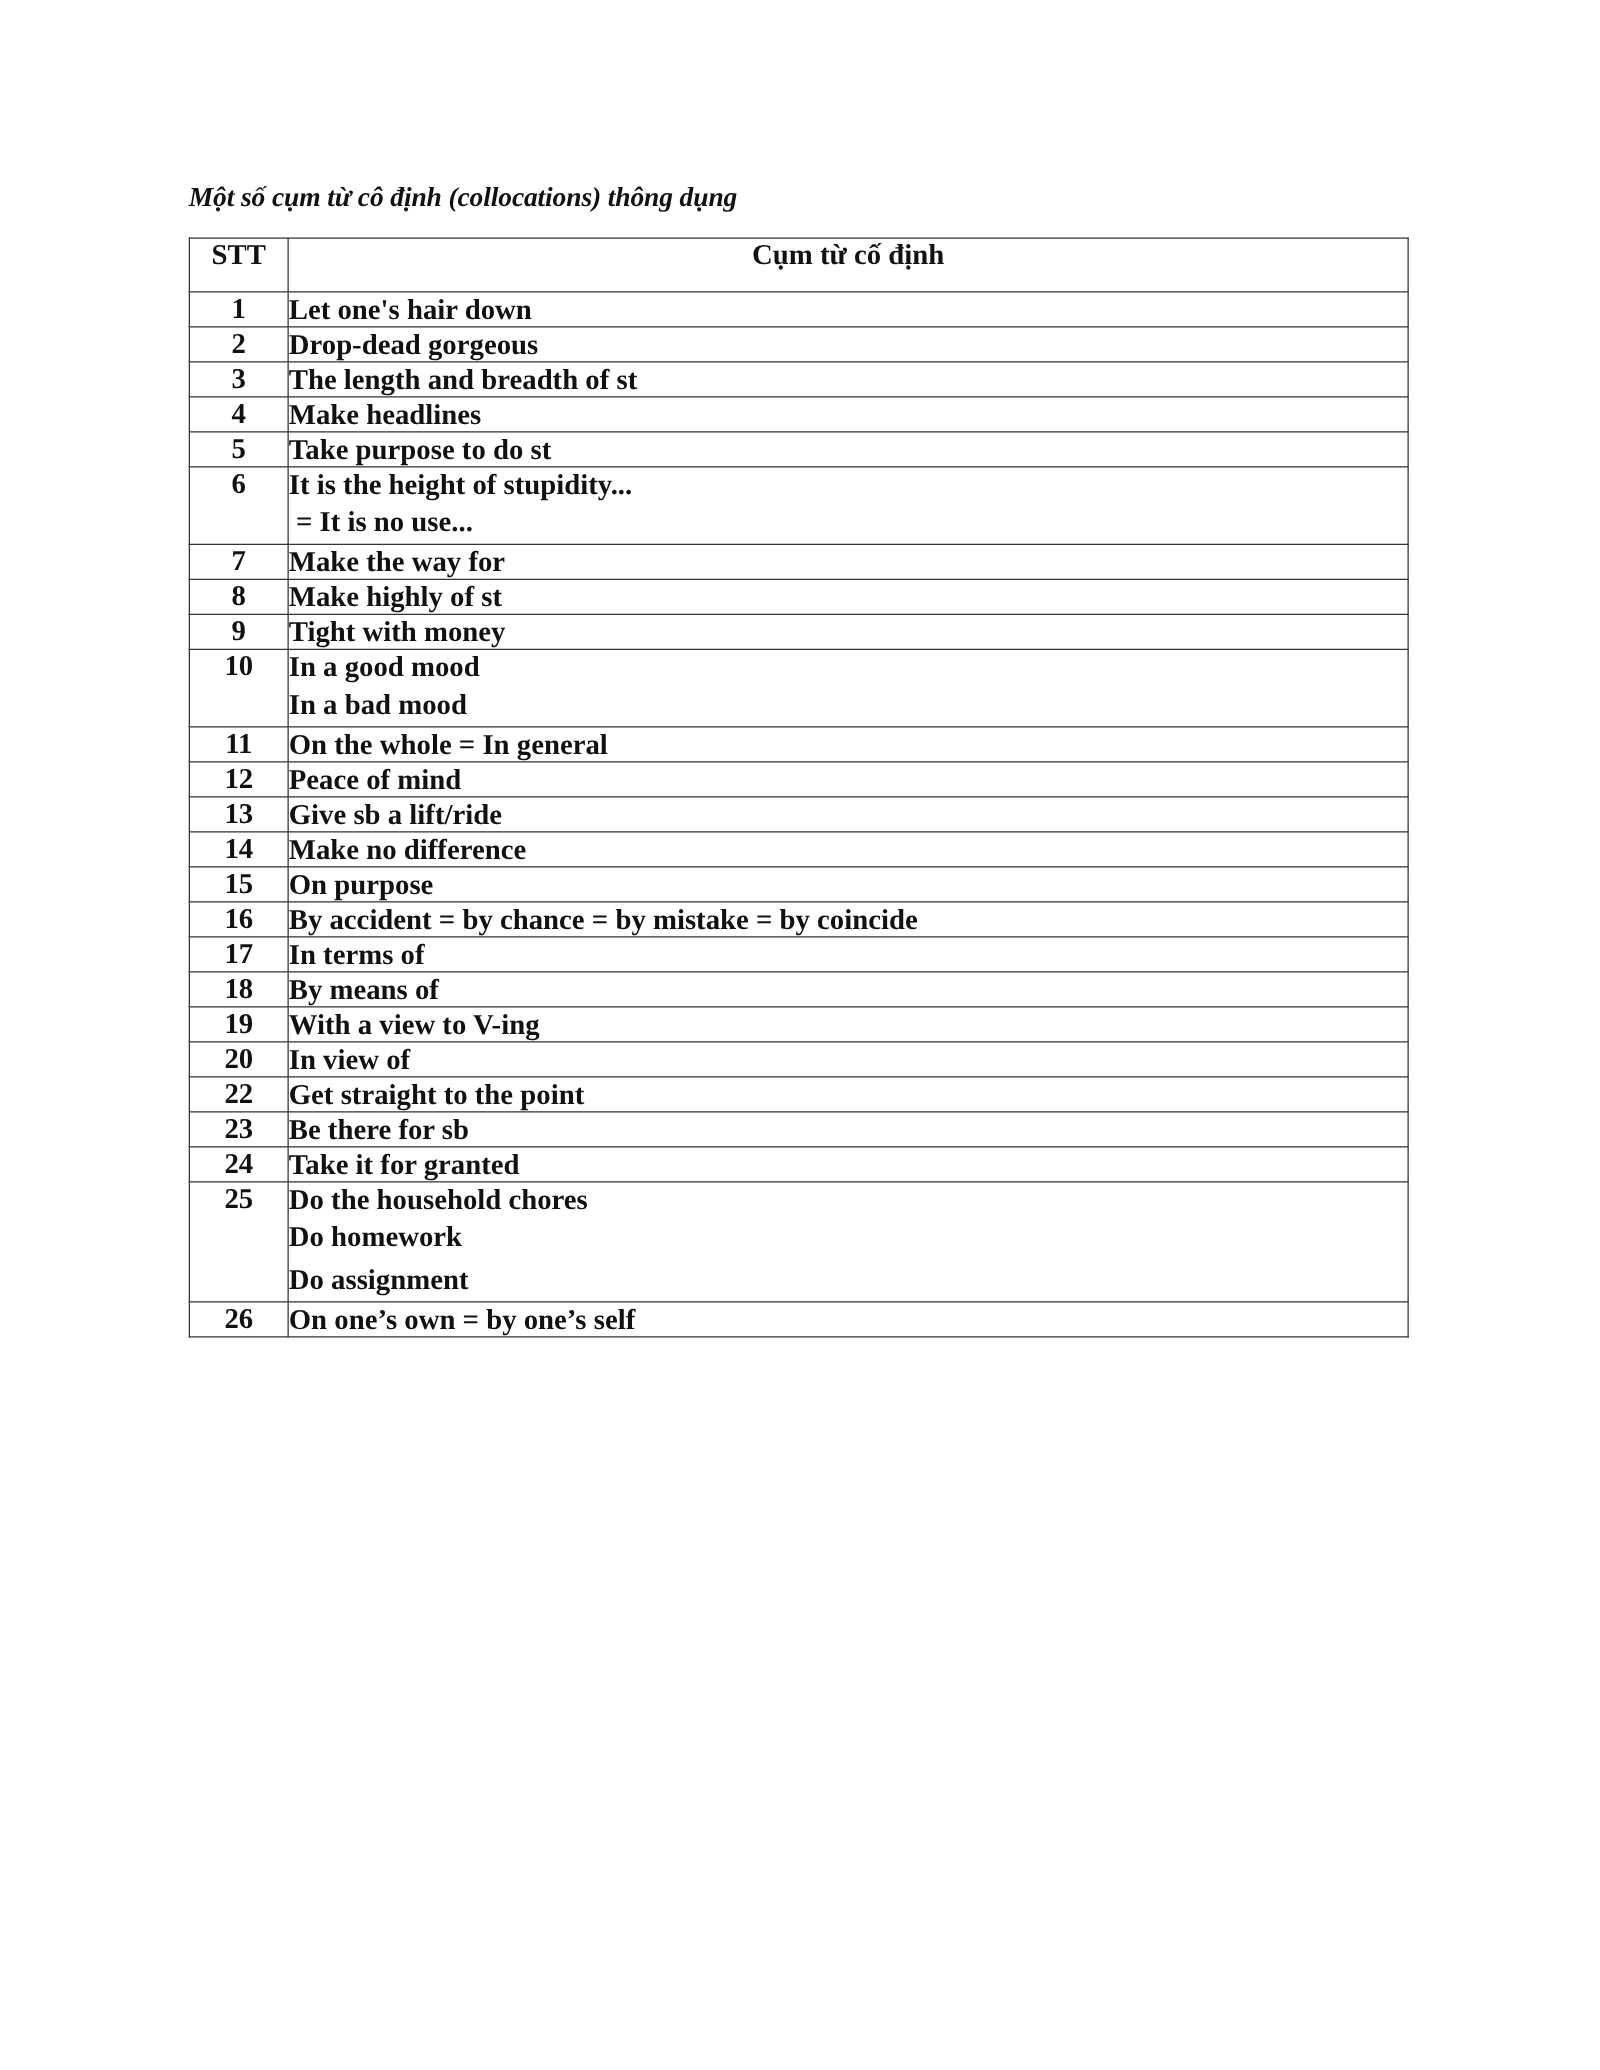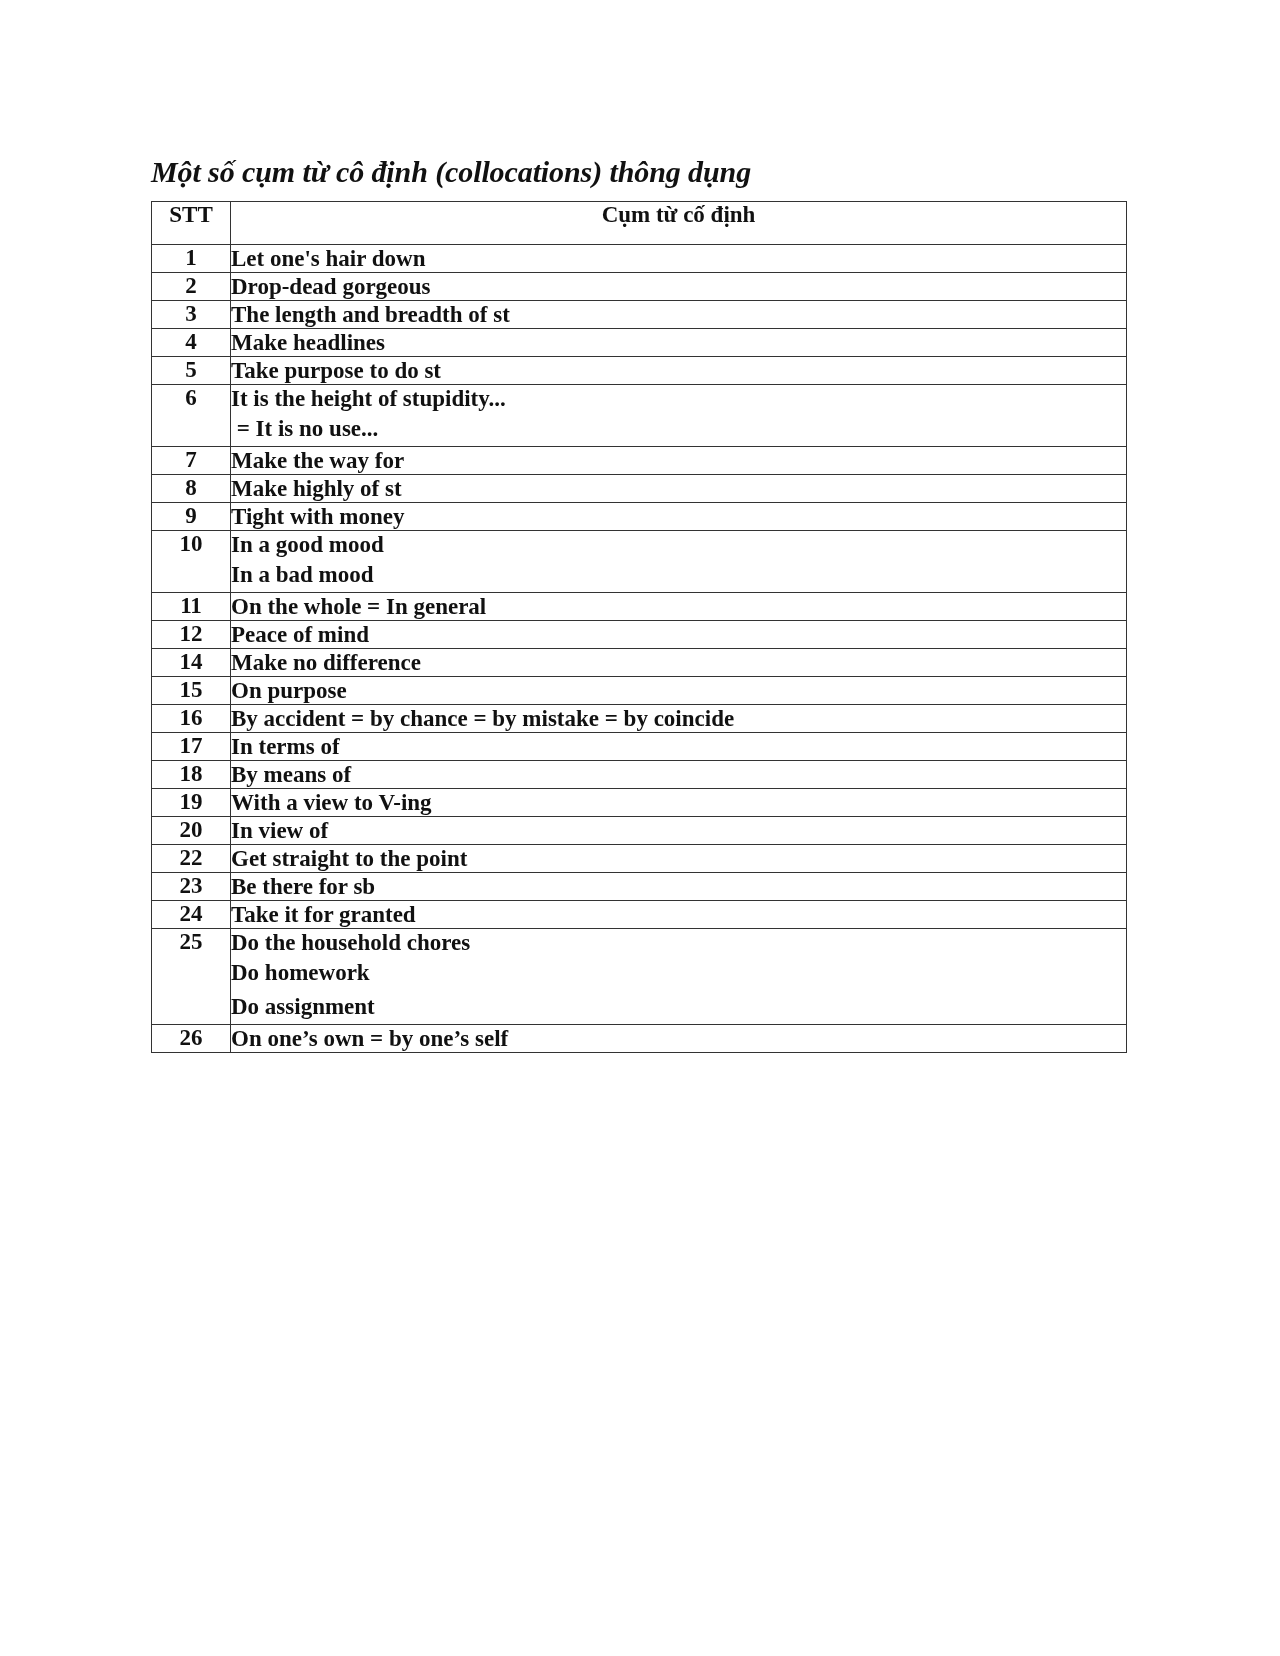--- a/index.html
+++ b/index.html
@@ -1,20 +1,20 @@
 <!DOCTYPE html>
 <html><head>
 <meta charset="utf-8">
 <style>
   html, body { margin: 0; padding: 0; background: #ffffff; }
   body { width: 1280px; height: 1656px; position: relative; overflow: hidden;
          font-family: "Liberation Serif", "DejaVu Serif", serif; color: #111; }
-  .title { position: absolute; left: 151px; top: 155px; font-size: 30px;
+  .title { position: absolute; left: 151px; top: 145px; font-size: 22px;
            font-style: italic; font-weight: bold; letter-spacing: -0.1px; }
-  table.colloc { position: absolute; left: 151px; top: 201px; width: 976px;
+  table.colloc { position: absolute; left: 151px; top: 190px; width: 976px;
                  border-collapse: collapse; font-size: 23px; font-weight: bold; }
   table.colloc td, table.colloc th { border: 1.6px solid #333; padding: 0; vertical-align: top; }
   th { font-weight: bold; height: 42px; text-align: center; vertical-align: middle; }
   td.stt { width: 78px; text-align: center; padding-top: 8px; }
   td.phrase { padding: 8px 0 6px 12px; }
   tr.row td { height: 27px; }
   .line { line-height: 34px; white-space: pre; }
   .line:first-child { line-height: 27px; }
 </style>
 </head>
@@ -98,20 +98,26 @@
           <div class="line">On the whole = In general</div>
         </td>
       </tr>
       <tr class="row">
         <td class="stt">12</td>
         <td class="phrase">
           <div class="line">Peace of mind</div>
         </td>
       </tr>
       <tr class="row">
+        <td class="stt">13</td>
+        <td class="phrase">
+          <div class="line">Give sb a lift/ride</div>
+        </td>
+      </tr>
+      <tr class="row">
         <td class="stt">14</td>
         <td class="phrase">
           <div class="line">Make no difference</div>
         </td>
       </tr>
       <tr class="row">
         <td class="stt">15</td>
         <td class="phrase">
           <div class="line">On purpose</div>
         </td>

